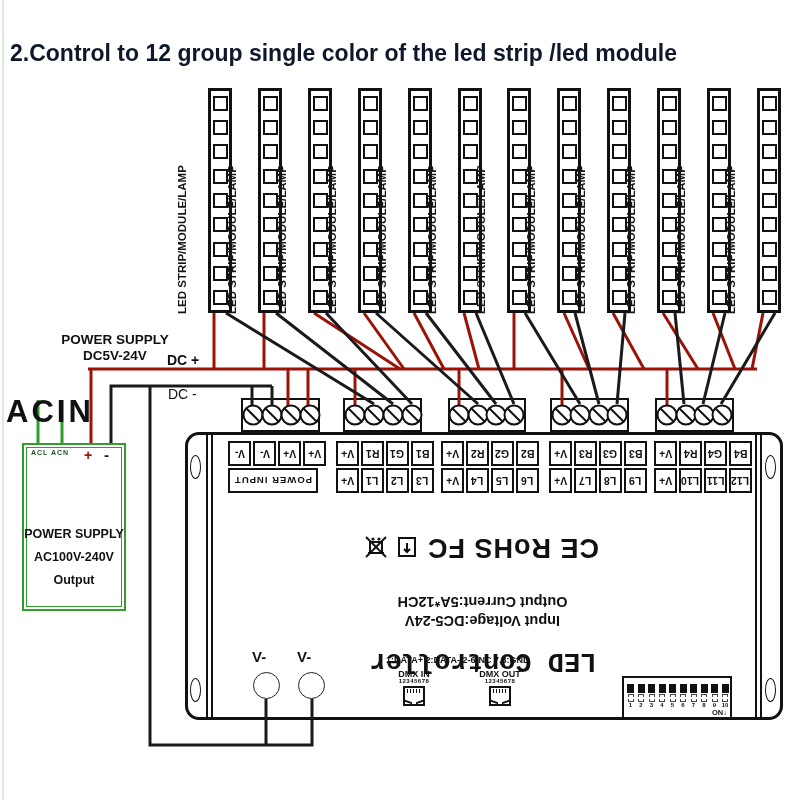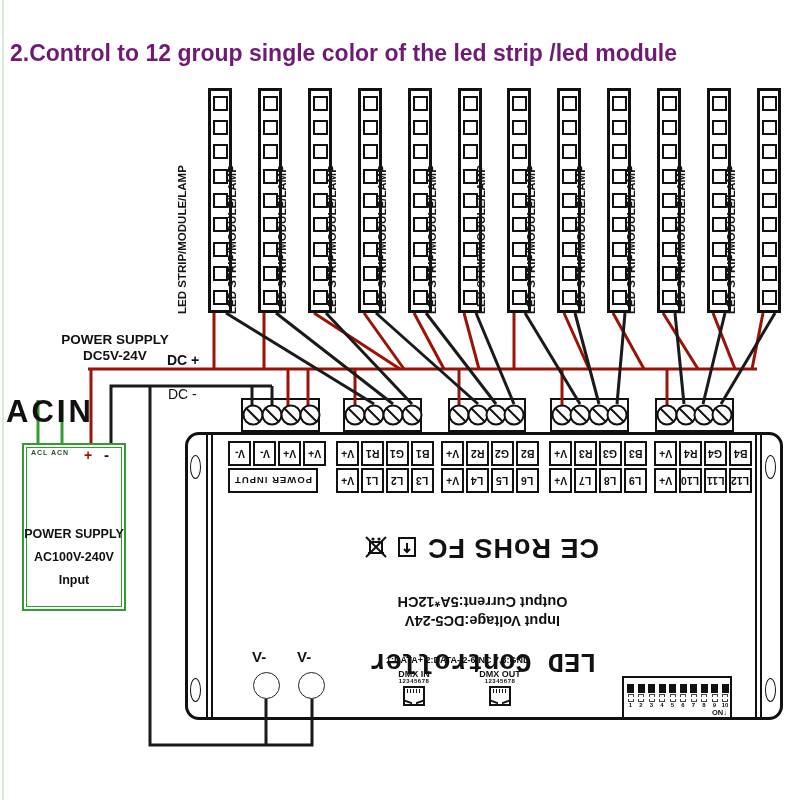--- a/index.html
+++ b/index.html
@@ -1,19 +1,19 @@
 <!DOCTYPE html>
 <html><head>
 <meta charset="utf-8">
 <style>
   html,body{margin:0;padding:0;background:#fff;}
   #stage{position:relative;width:800px;height:800px;background:#ffffff;overflow:hidden;
          font-family:"Liberation Sans",sans-serif;color:#111;}
   .edge-artifact{position:absolute;left:2px;top:0;width:2px;height:800px;background:#d9ecd9;}
-  .title{position:absolute;left:10px;top:40px;font-size:23px;font-weight:bold;letter-spacing:0px;color:#701a75;}
+  .title{position:absolute;left:10px;top:40px;font-size:23px;font-weight:bold;letter-spacing:0px;color:#0f172a;}
 
   
   .strip{position:absolute;top:88px;width:24px;height:225px;border:3px solid #111;background:#fff;
          box-sizing:border-box;display:flex;flex-direction:column;justify-content:space-around;align-items:center;}
   .seg{width:15px;height:15px;border:2.5px solid #111;box-sizing:border-box;background:#fff;}
   .strip-label{position:absolute;top:299px;width:225px;height:15px;font-size:11.5px;font-weight:bold;
                transform:rotate(-90deg);transform-origin:left bottom;white-space:nowrap;color:#161616;}
 
   
   .ps-head{position:absolute;left:52px;top:332px;width:126px;text-align:center;font-size:13.5px;font-weight:bold;line-height:16px;}
@@ -346,21 +346,21 @@
   <div class="dcminus">DC -</div>
 
   <div class="psbox">
     <div class="inner"></div>
     <div class="ps-acl">ACL  ACN</div>
     <div class="ps-plus">+</div>
     <div class="ps-minus">-</div>
     <div class="ps-text">
       <div>POWER SUPPLY</div>
       <div>AC100V-240V</div>
-      <div>Input</div>
+      <div>Output</div>
     </div>
   </div>
 
   <div id="tgroups">
       <div class="tgroup" style="left: 228px; top: 441px;">
         <div class="trow" style="top: 0px;">
           <div class="tcell">
             <span>V-</span>
           </div>
           <div class="tcell">

